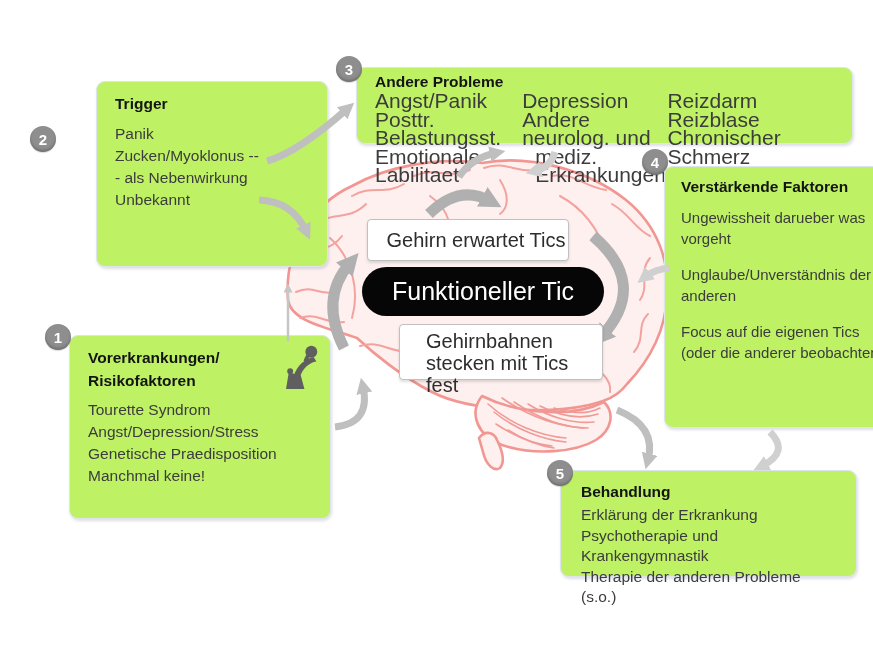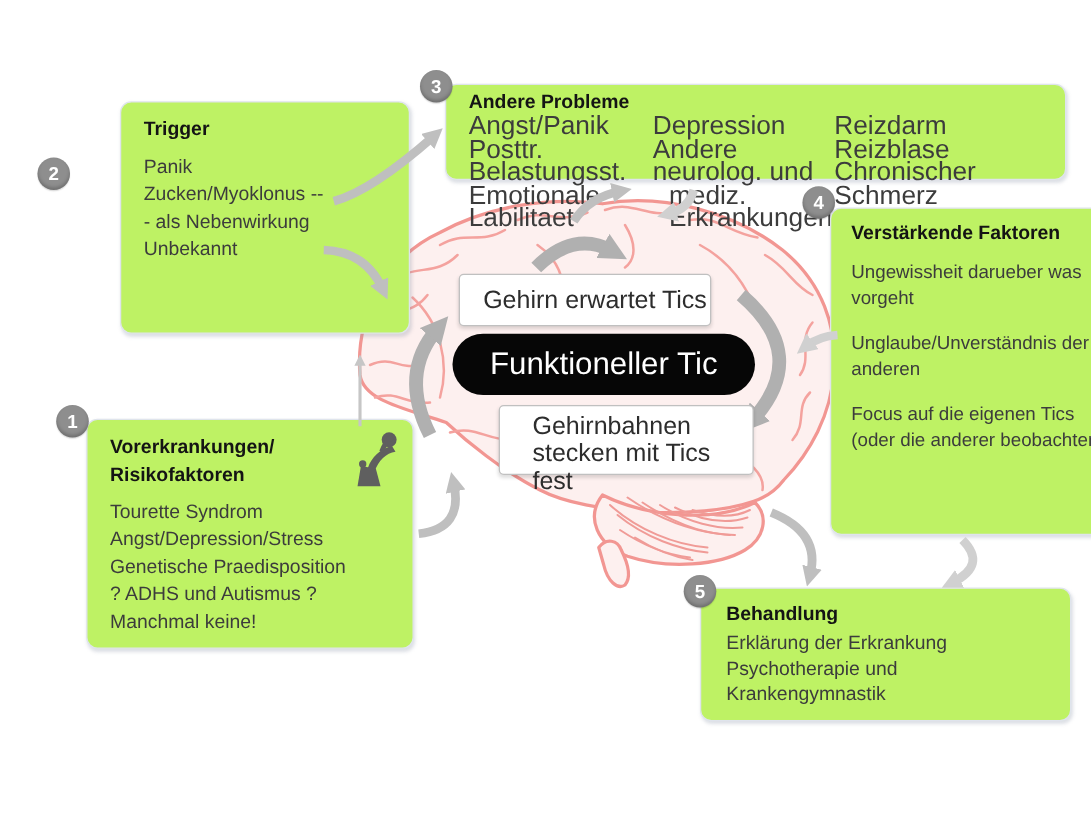--- a/index.html
+++ b/index.html
@@ -206,29 +206,29 @@
         <polygon points="4,31 17,34 21,49 1,49"></polygon>
         <circle cx="5.5" cy="29.5" r="3.2"></circle>
       </g>
     </svg>
     <div class="panel-title">Vorerkrankungen/</div>
     <div class="panel-title">Risikofaktoren</div>
     <div class="body">
       <div>Tourette Syndrom</div>
       <div>Angst/Depression/Stress</div>
       <div>Genetische Praedisposition</div>
-      <div>? ADHS und Autismus ?</div>
       <div>Manchmal keine!</div>
     </div>
   </div>
 
   <div class="panel panel-treatment">
     <div class="panel-title">Behandlung</div>
     <div>Erklärung der Erkrankung</div>
     <div>Psychotherapie und Krankengymnastik</div>
+    <div>Therapie der anderen Probleme (s.o.)</div>
   </div>
 
   <div class="badge badge-1">1</div>
   <div class="badge badge-2">2</div>
   <div class="badge badge-3">3</div>
   <div class="badge badge-4">4</div>
   <div class="badge badge-5">5</div>
 
   <div class="note note-expect">Gehirn erwartet Tics</div>
   <div class="pill">Funktioneller Tic</div>

